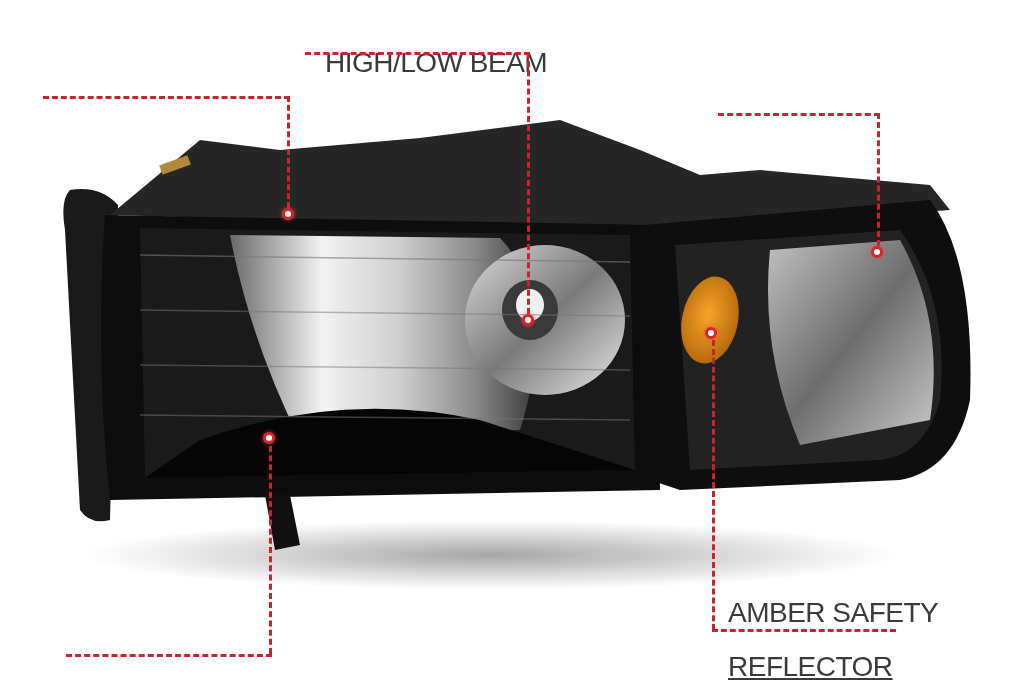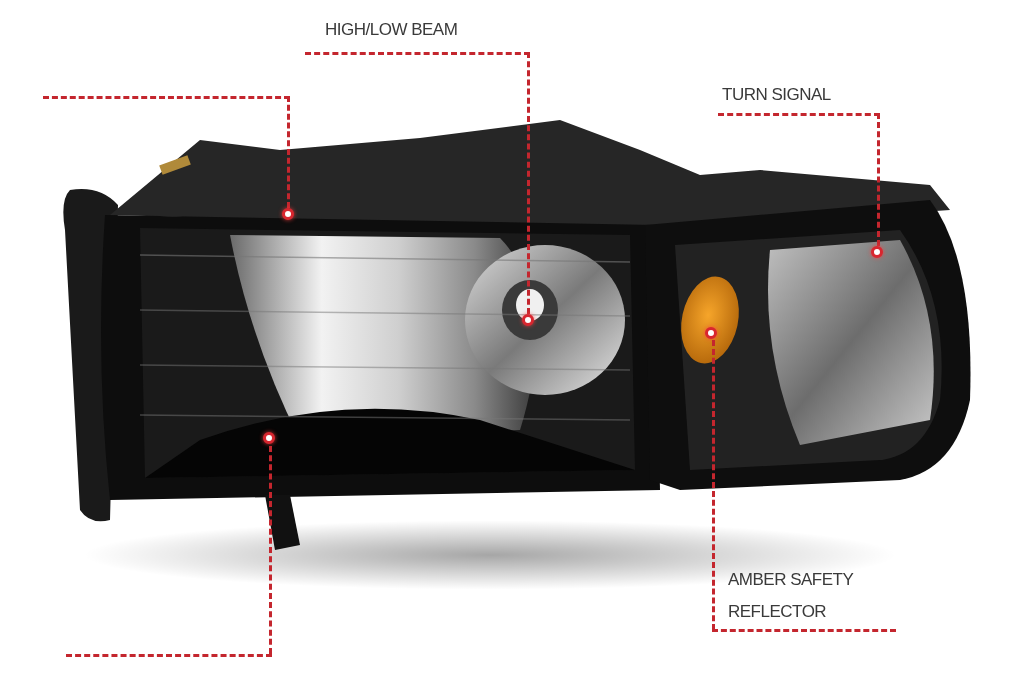--- a/index.html
+++ b/index.html
@@ -1,17 +1,17 @@
 <!DOCTYPE html>
 <html><head>
 <meta charset="utf-8">
 <style>
   html,body{margin:0;padding:0;background:#fff;}
   #stage{position:relative;width:1023px;height:681px;overflow:hidden;background:#ffffff;font-family:"Liberation Sans",sans-serif;}
-  .label{position:absolute;color:#3a3a3a;font-size:17px;letter-spacing:-0.5px;line-height:28px;white-space:nowrap;}
+  .label{position:absolute;color:#3a3a3a;font-size:28px;letter-spacing:-0.5px;line-height:28px;white-space:nowrap;margin-top:33px;}
   .dash-h{position:absolute;height:0;border-top:3px dashed #c4262e;}
   .dash-v{position:absolute;width:0;border-left:3px dashed #c4262e;}
   .marker{position:absolute;width:12px;height:12px;border-radius:50%;background:#fff;border:3px solid #d8262f;box-sizing:border-box;box-shadow:0 0 4px rgba(255,60,60,.8);}
   .shadow{position:absolute;left:80px;top:520px;width:820px;height:70px;border-radius:50%;background:radial-gradient(ellipse at center,rgba(0,0,0,.35),rgba(0,0,0,0) 70%);}
   .part{position:absolute;}
 </style>
 </head>
 <body>
 
 <div id="stage">
@@ -71,28 +71,27 @@
 
   <div class="dash-h" style="left:43px;top:96px;width:247px;"></div>
   <div class="dash-v" style="left:287px;top:96px;height:112px;"></div>
   <div class="marker" style="left:282px;top:208px;"></div>
 
   <div class="label" style="left:325px;top:16px;">HIGH/LOW BEAM</div>
   <div class="dash-h" style="left:305px;top:52px;width:225px;"></div>
   <div class="dash-v" style="left:527px;top:52px;height:262px;"></div>
   <div class="marker" style="left:522px;top:314px;"></div>
 
-  <div class="label" style="left:722px;top:81px;">TURN SIGNAL</div>
   <div class="dash-h" style="left:718px;top:113px;width:162px;"></div>
   <div class="dash-v" style="left:877px;top:113px;height:133px;"></div>
   <div class="marker" style="left:871px;top:246px;"></div>
 
   <div class="marker" style="left:705px;top:327px;"></div>
   <div class="dash-v" style="left:712px;top:340px;height:290px;"></div>
   <div class="dash-h" style="left:712px;top:629px;width:184px;"></div>
   <div class="label" style="left:728px;top:566px;">AMBER SAFETY</div>
-  <div class="label" style="left:728px;top:598px;">REFLECTOR</div>
+  <div class="label" style="left:728px;top:620px;text-decoration:underline;">REFLECTOR</div>
 
   <div class="marker" style="left:263px;top:432px;"></div>
   <div class="dash-v" style="left:269px;top:446px;height:208px;"></div>
   <div class="dash-h" style="left:66px;top:654px;width:206px;"></div>
 
 </div>
 
 </body></html>

